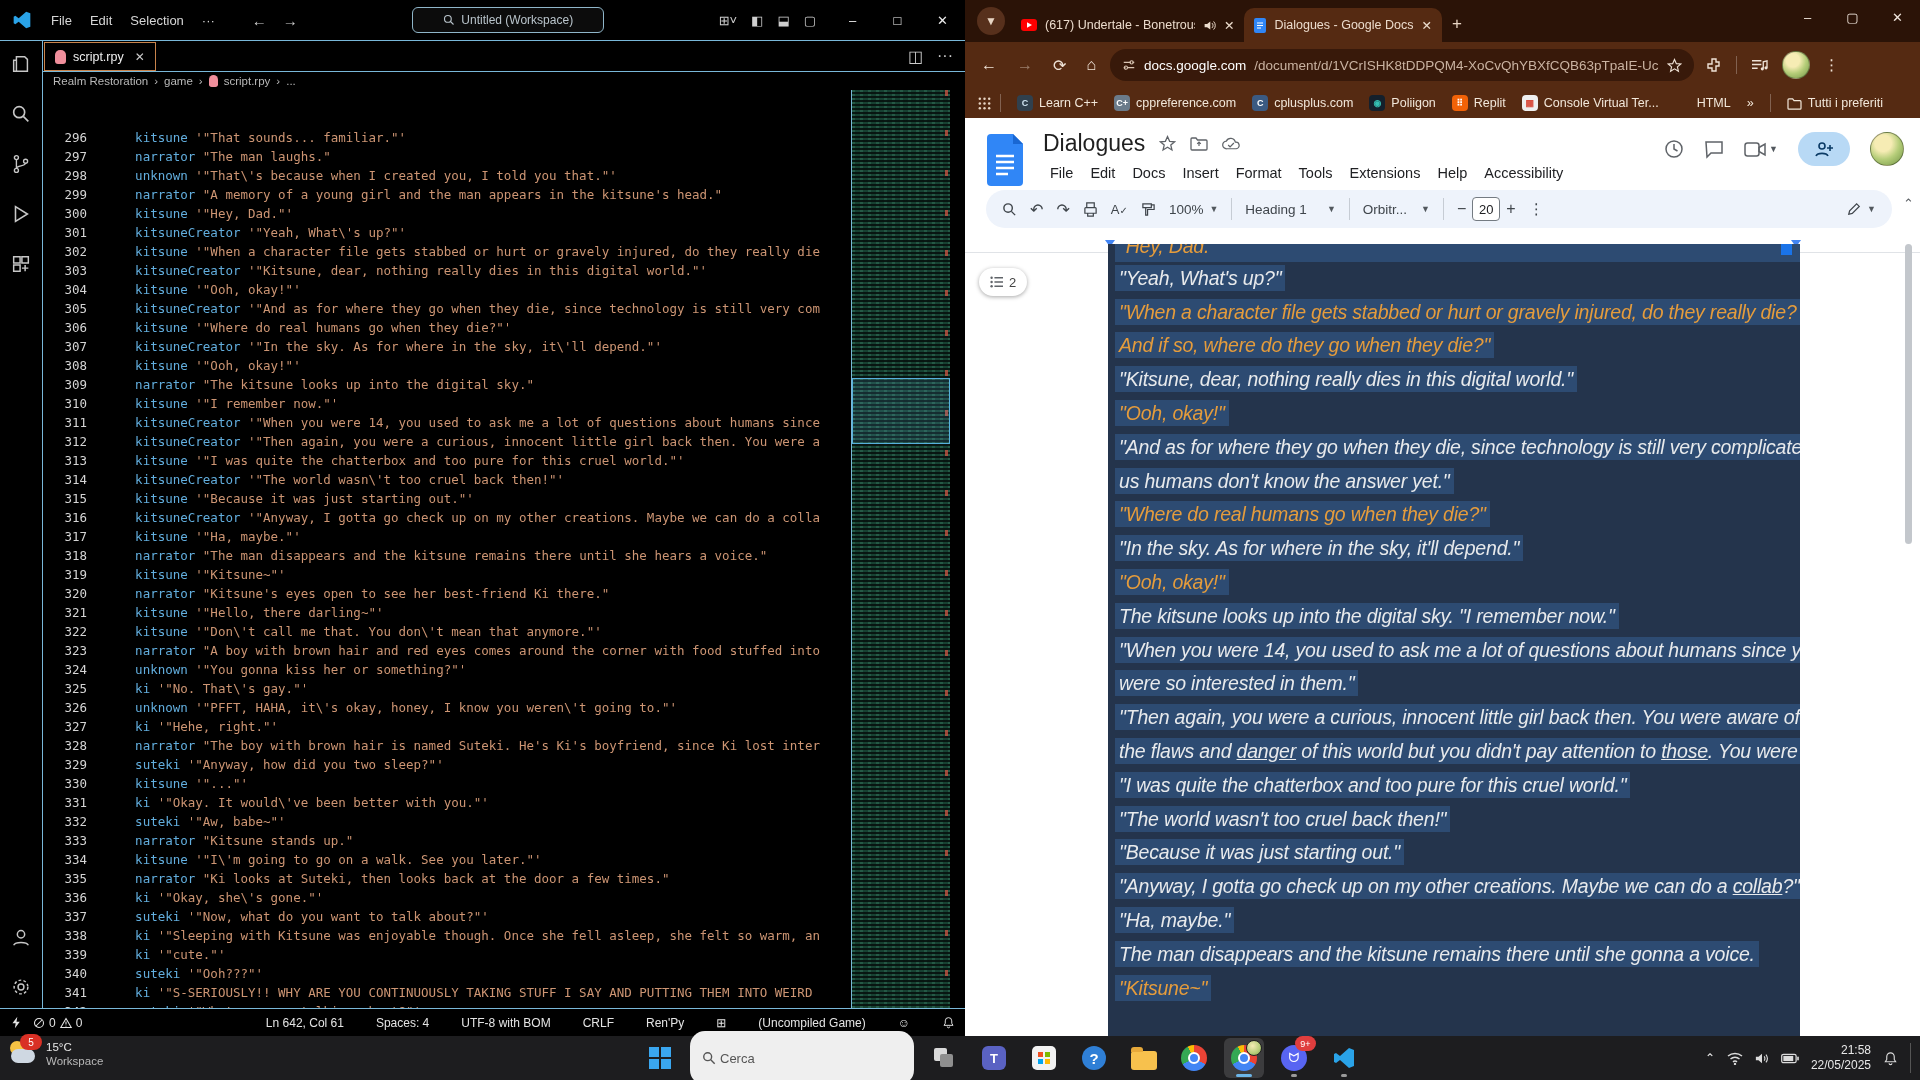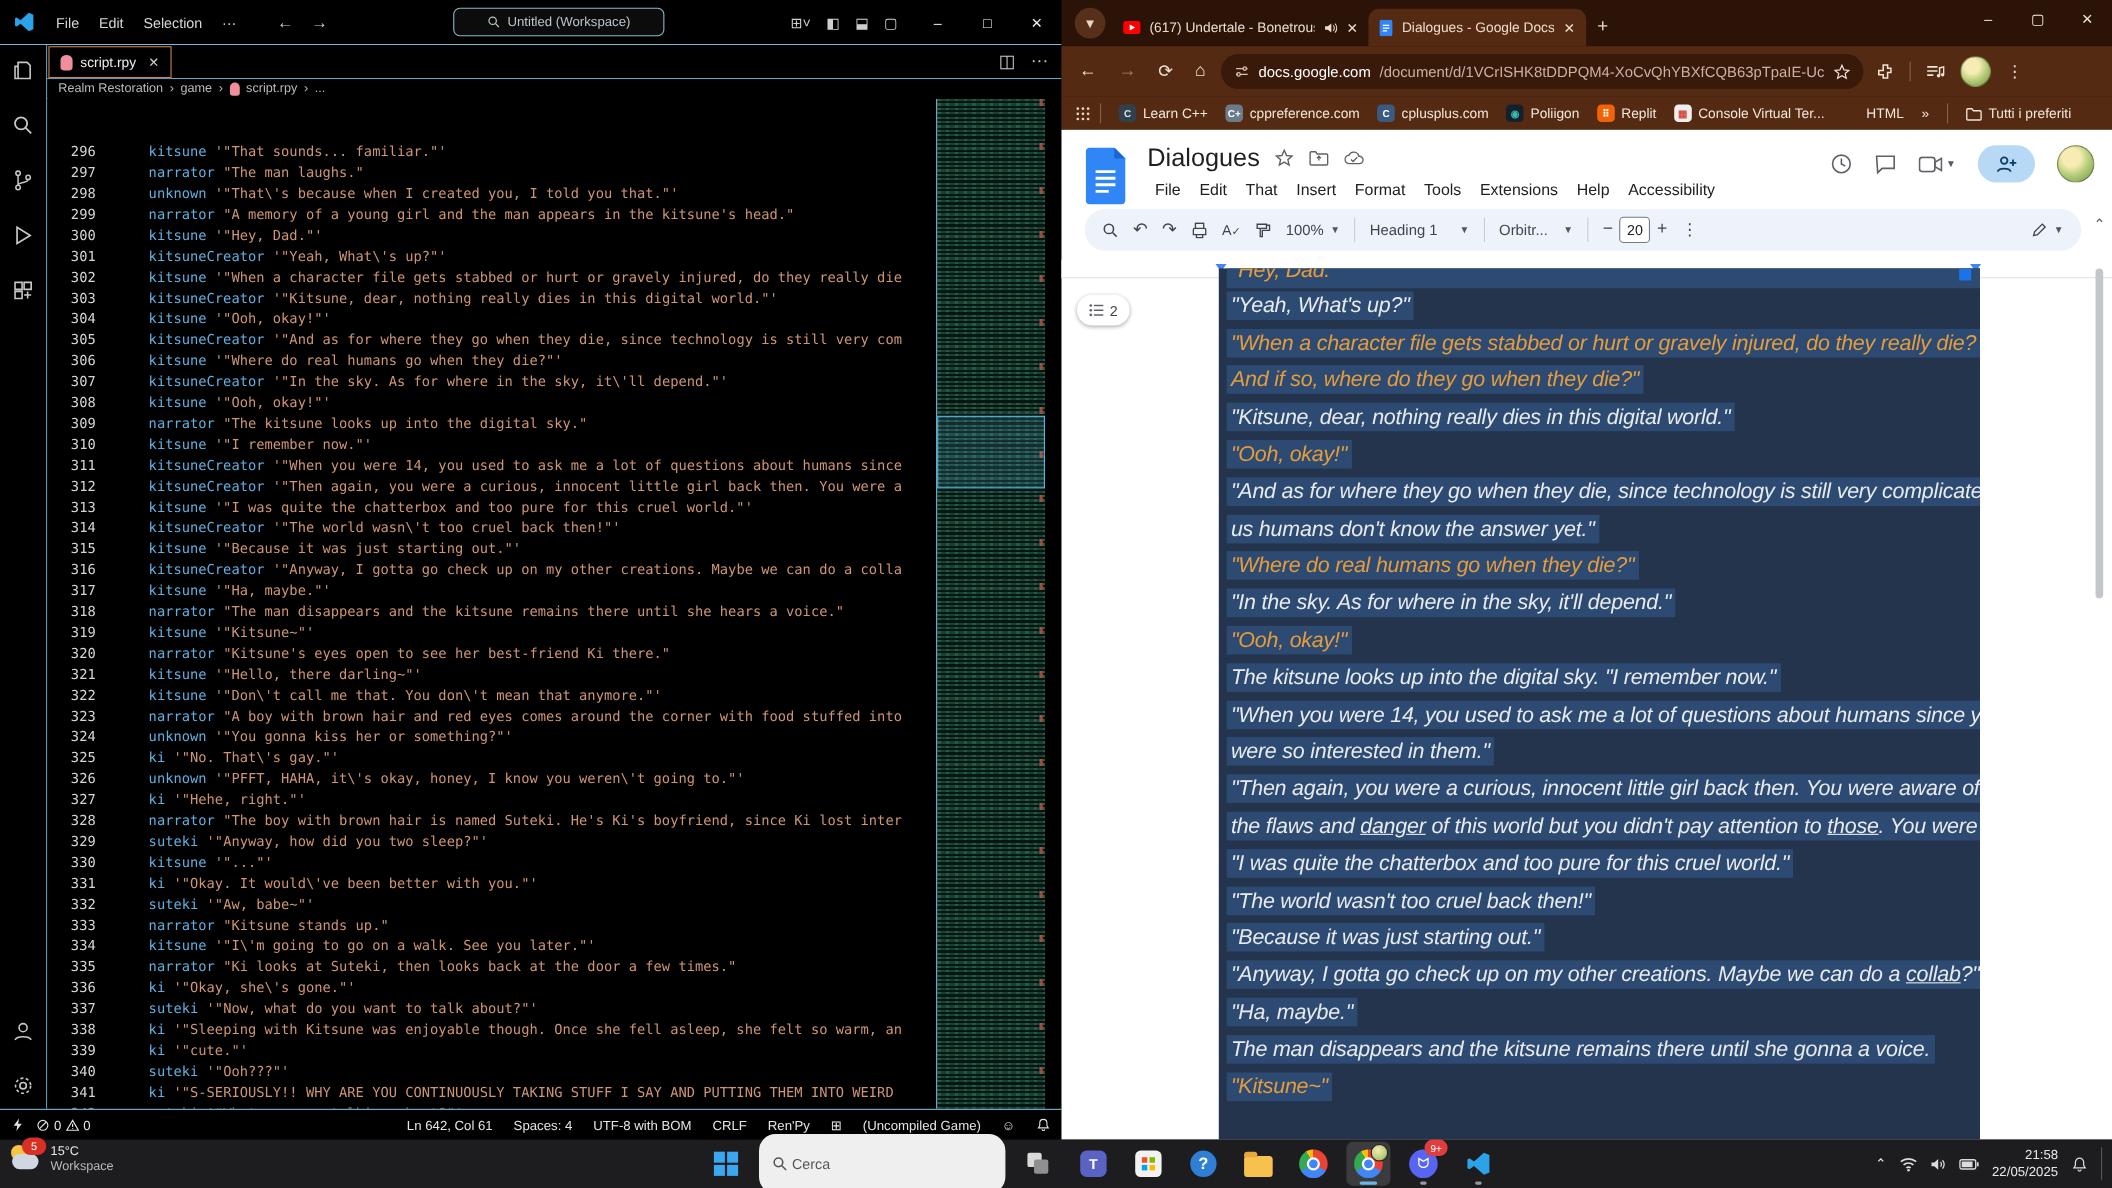--- a/index.html
+++ b/index.html
@@ -39,21 +39,21 @@
   .vs-minimap{position:absolute;left:851px;top:90px;width:98px;bottom:28px;border-left:1px solid #79b8d9;
     background:
       repeating-linear-gradient(180deg, rgba(46,130,100,.50) 0 2px, rgba(8,22,18,.95) 2px 4px),
       repeating-linear-gradient(90deg, rgba(120,220,180,.22) 0 3px, rgba(0,0,0,0) 3px 8px);}
   .vs-minimap .hot{position:absolute;left:0;top:288px;right:0;height:64px;border:1px solid #58b0dc;background:rgba(100,180,230,.15);}
   .vs-minimap .red{position:absolute;right:2px;top:0;bottom:0;width:3px;
       background:repeating-linear-gradient(180deg, rgba(220,90,70,.7) 0 6px, transparent 6px 40px);}
   .vs-status{position:absolute;left:0;bottom:0;right:0;height:27px;background:#000;border-top:1px solid #79b8d9;
     display:flex;align-items:center;font-size:12px;color:#e4e4e4;padding:0 10px;gap:10px;}
   .vs-status .grp{display:flex;align-items:center;gap:4px;}
-  .vs-status .right{margin-left:auto;display:flex;gap:19px;align-items:center;}
+  .vs-status .right{margin-left:auto;display:flex;gap:32px;align-items:center;}
   svg.ic{display:block;}
   
   #chrome{position:absolute;left:965px;top:0;width:955px;height:1036px;background:#2b1307;}
   .cr-tabstrip{position:absolute;left:0;top:0;right:0;height:42px;display:flex;align-items:flex-end;}
   .cr-chevron{width:28px;height:28px;border-radius:50%;background:#57301c;color:#e8d5c4;display:flex;align-items:center;
     justify-content:center;margin:0 6px 7px 12px;font-size:12px;}
   .cr-tab{height:34px;display:flex;align-items:center;gap:8px;padding:0 10px;font-size:12.5px;color:#ecdccd;
     max-width:230px;}
   .cr-tab.active{background:#552a12;border-radius:10px 10px 0 0;}
   .cr-tab .t{white-space:nowrap;overflow:hidden;max-width:150px;}
@@ -435,21 +435,21 @@
         </svg>
       <svg class="ic" width="19" height="14" viewBox="0 0 20 14">
           <path d="M5 12a4 4 0 0 1-.5-8A5 5 0 0 1 14 5a3.5 3.5 0 0 1 1 7z" fill="none" stroke="#5f6368" stroke-width="1.3"></path>
           <path d="m6.5 8 2 2 4-4" fill="none" stroke="#5f6368" stroke-width="1.3"></path>
         </svg>
     </div>
 
     <div class="docs-menus" id="docs-menus">
         <span>File</span>
         <span>Edit</span>
-        <span>That</span>
+        <span>Docs</span>
         <span>Insert</span>
         <span>Format</span>
         <span>Tools</span>
         <span>Extensions</span>
         <span>Help</span>
         <span>Accessibility</span>
       </div>
 
     <div class="docs-hdr-right">
       <svg class="ic" width="20" height="20" viewBox="0 0 20 20">

